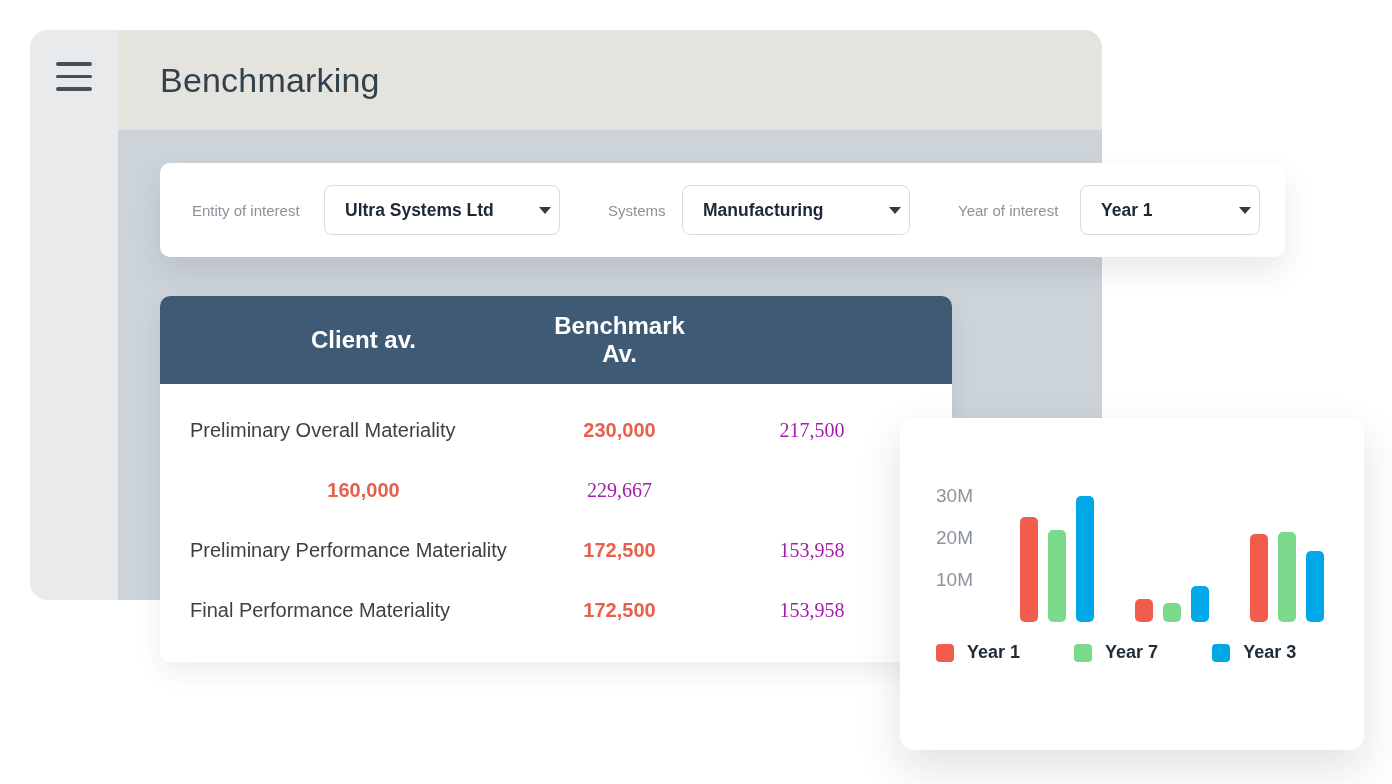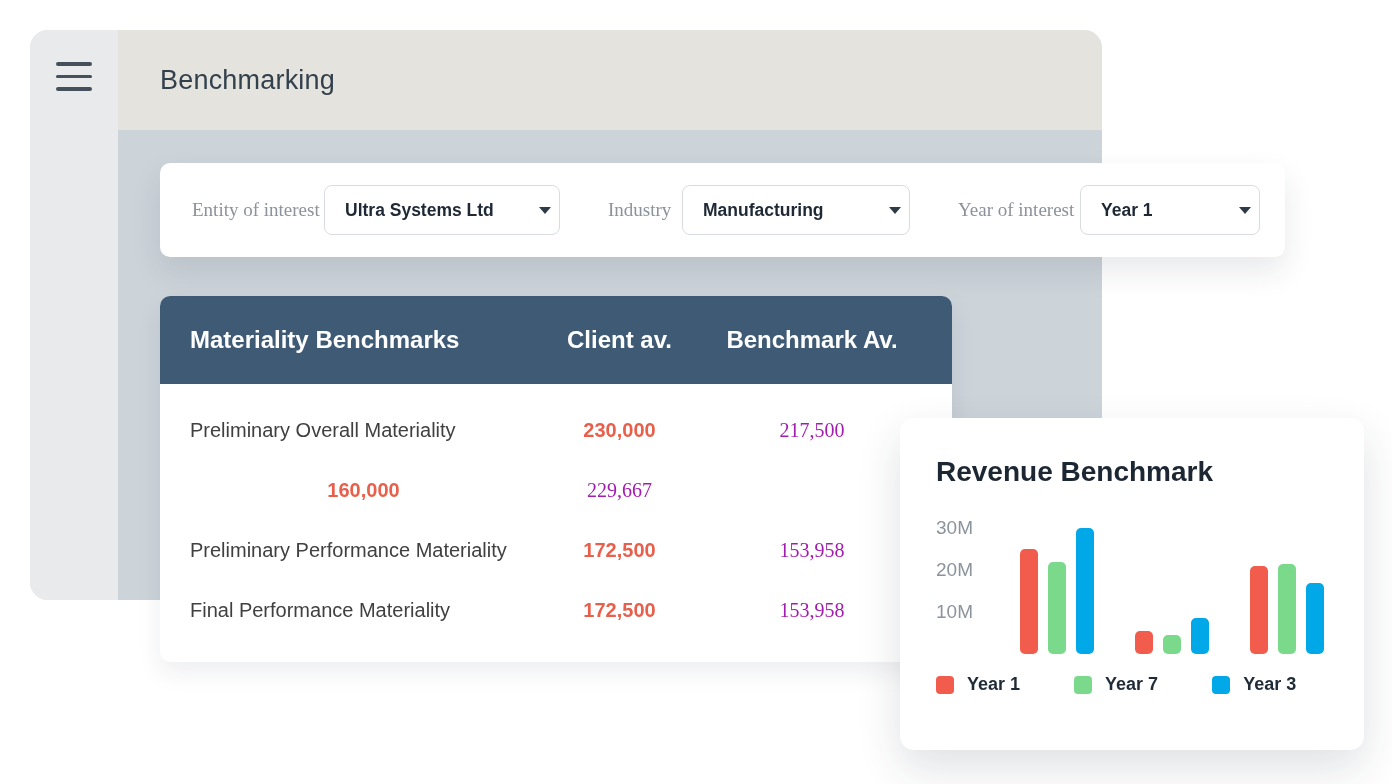--- a/index.html
+++ b/index.html
@@ -17,34 +17,34 @@
     width: 1072px; height: 570px;
     background: #e8eaec; border-radius: 18px;
     overflow: hidden; display: flex;
   }
   .rail { width: 88px; background: #e8eaec; padding-top: 32px;
           display: flex; flex-direction: column; align-items: center; }
   .hamburger { width: 36px; cursor: pointer; }
   .hamburger .line { height: 3.5px; background: #46505c; border-radius: 2px; margin-bottom: 9px; }
   .content { flex: 1; display: flex; flex-direction: column; }
   .topbar { height: 100px; background: #e5e3de; display: flex; align-items: center; padding-left: 42px; }
-  .page-title { font-size: 27px; font-weight: 500; color: #33414d; letter-spacing: .2px; }
+  .page-title { font-size: 34px; font-weight: 500; color: #33414d; letter-spacing: .2px; }
   .panel { flex: 1; background: #ccd3d9; }
 
   
   .filter-card {
     position: absolute; left: 160px; top: 163px;
     width: 1125px; height: 94px;
     background: #fff; border-radius: 10px;
     box-shadow: 0 14px 30px rgba(30, 40, 60, .10);
     z-index: 3;
   }
   .f-label {
     position: absolute; top: 50%; transform: translateY(-50%);
-    font-size: 19px; color: #8b929b; font-family: Liberation Serif, serif;
+    font-size: 15px; color: #8b929b;
   }
   .dropdown {
     position: absolute; top: 22px; height: 50px;
     background: #fff; border: 1px solid #d8dce1; border-radius: 8px;
     display: flex; align-items: center; justify-content: space-between;
     padding: 0 8px 0 20px; cursor: pointer;
   }
   .dd-value { font-size: 17.5px; font-weight: 600; color: #1e2935; }
   .chevron {
     width: 0; height: 0; margin-left: 16px;
@@ -112,36 +112,35 @@
   </div>
 </div>
 
 <div class="filter-card">
   <div class="f-label lbl-entity">Entity of interest</div>
   <div class="dropdown dd-entity">
     <span class="dd-value">Ultra Systems Ltd</span>
     <span class="chevron"></span>
   </div>
 
-  <div class="f-label lbl-industry">Industry</div>
+  <div class="f-label lbl-industry">Systems</div>
   <div class="dropdown dd-industry">
     <span class="dd-value">Manufacturing</span>
     <span class="chevron"></span>
   </div>
 
   <div class="f-label lbl-year">Year of interest</div>
   <div class="dropdown dd-year">
     <span class="dd-value">Year 1</span>
     <span class="chevron"></span>
   </div>
 </div>
 
 <div class="table-card">
   <div class="table-head t-grid">
-    <div class="th">Materiality Benchmarks</div>
     <div class="th center">Client av.</div>
     <div class="th center">Benchmark Av.</div>
   </div>
   <div class="table-body">
     <div class="t-row t-grid">
       <div class="cell-label">Preliminary Overall Materiality</div>
       <div class="cell-client">230,000</div>
       <div class="cell-bench">217,500</div>
     </div>
     <div class="t-row t-grid">
@@ -155,21 +154,20 @@
     </div>
     <div class="t-row t-grid">
       <div class="cell-label">Final Performance Materiality</div>
       <div class="cell-client">172,500</div>
       <div class="cell-bench">153,958</div>
     </div>
   </div>
 </div>
 
 <div class="chart-card">
-  <div class="chart-title">Revenue Benchmark</div>
   <div class="plot">
       <div class="ytick" style="top: 13px;">30M</div>
       <div class="ytick" style="top: 55px;">20M</div>
       <div class="ytick" style="top: 97px;">10M</div>
       <div class="bar-group" style="left: 84px;">
         <div class="bar" style="height: 105px; background: rgb(242, 92, 77);"></div>
         <div class="bar" style="height: 92.4px; background: rgb(123, 217, 140);"></div>
         <div class="bar" style="height: 126px; background: rgb(0, 168, 232);"></div>
       </div>
       <div class="bar-group" style="left: 199px;">

